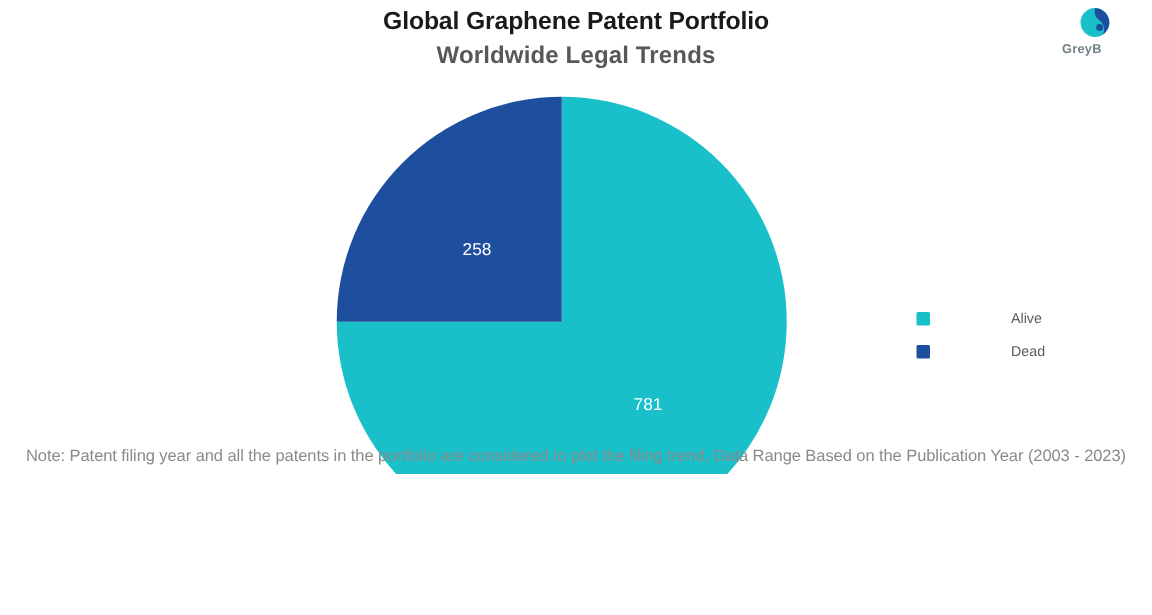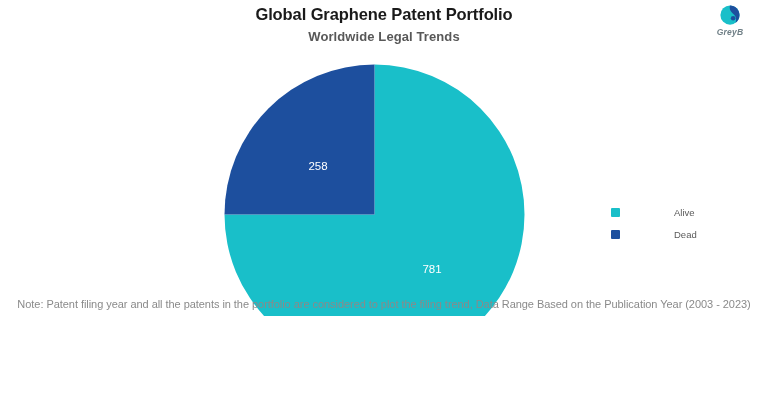--- a/index.html
+++ b/index.html
@@ -30,35 +30,34 @@
     font-weight: bold;
     color: #1a1a1a;
     letter-spacing: -0.1px;
   }
   #chart-subtitle {
     position: absolute;
     left: 0;
     top: 29px;
     width: 768px;
     text-align: center;
-    font-size: 13px;
+    font-size: 16px;
     font-weight: bold;
     color: #585858;
     letter-spacing: 0.1px;
   }
 
   
   #brand-logo {
     position: absolute;
     right: 16px;
     top: 4px;
     width: 44px;
     height: 40px;
-    text-align: center;
-    font-style: italic;
+    text-align: left;
   }
   #brand-logo .logo-mark {
     display: block;
     margin: 0 auto;
     width: 22px;
     height: 22px;
   }
   #brand-logo .logo-text {
     display: block;
     margin-top: 1px;

